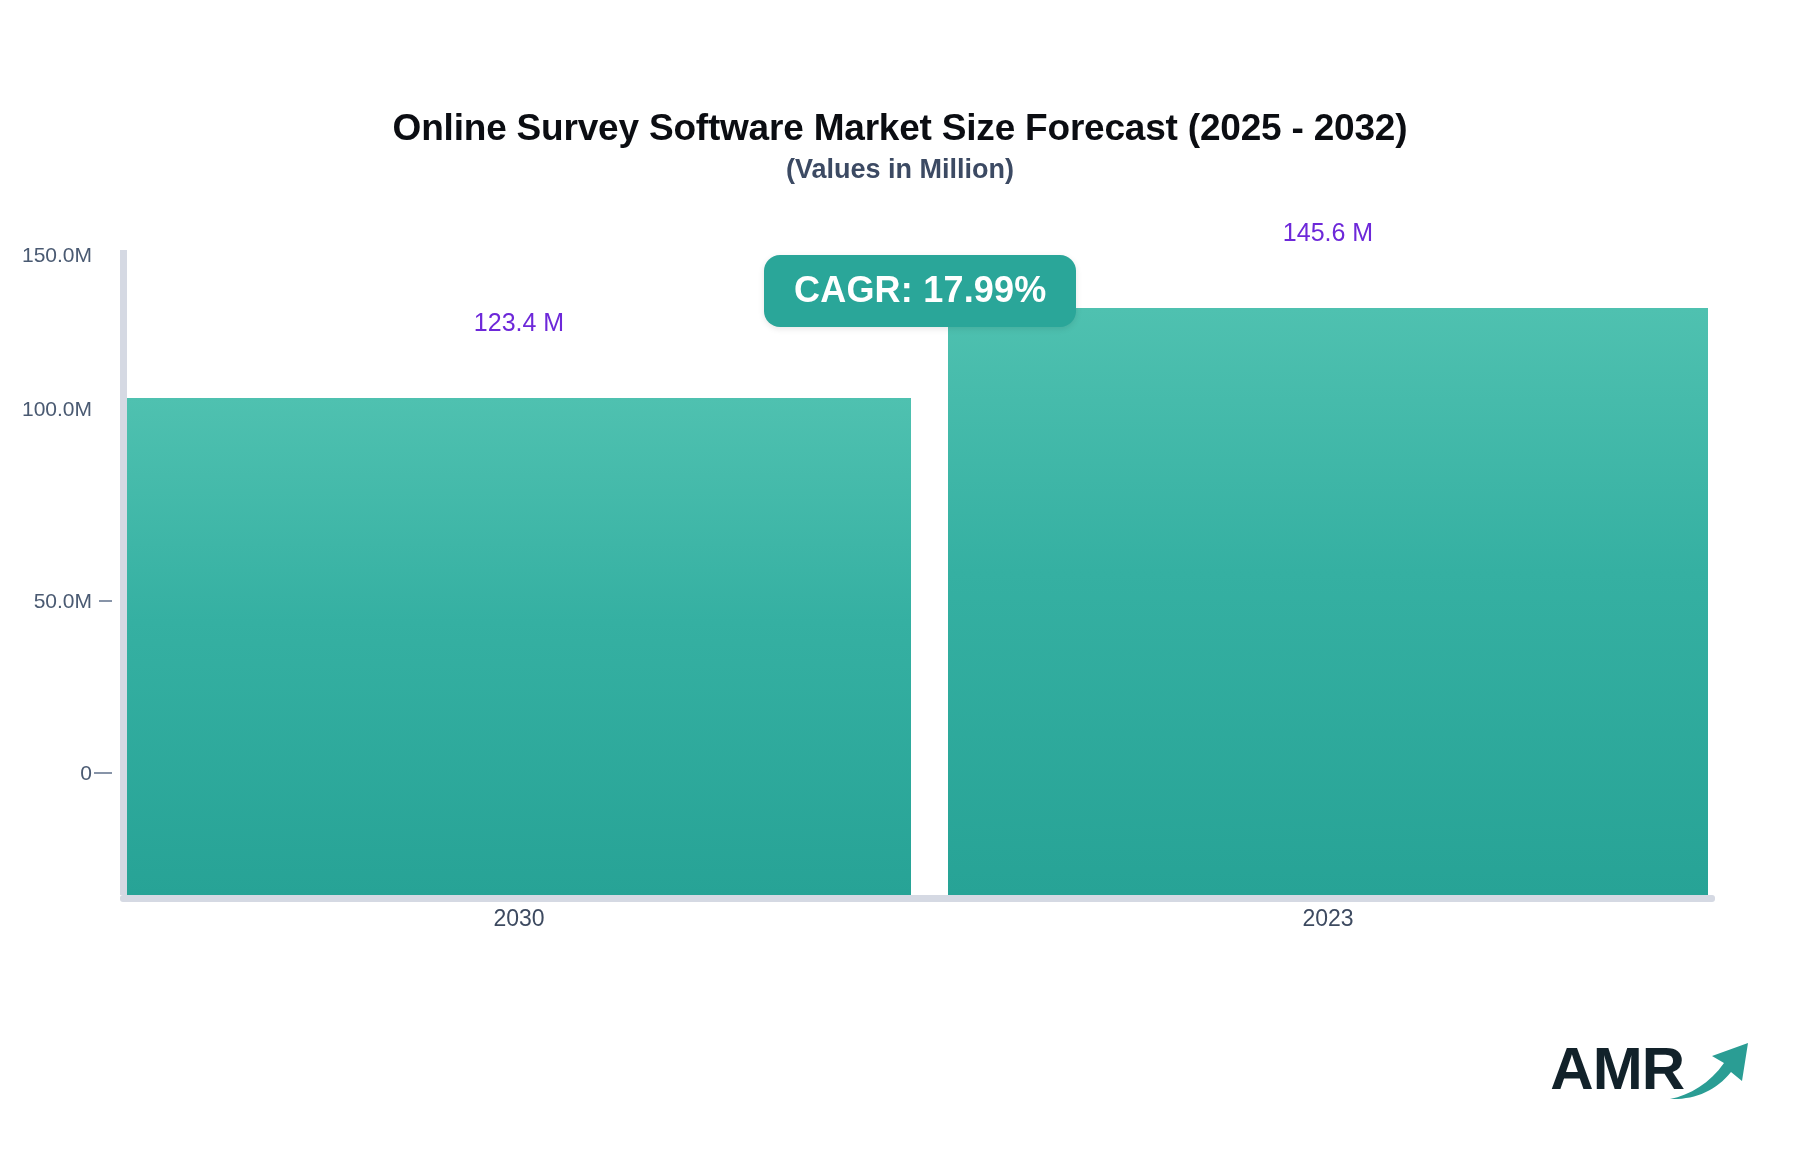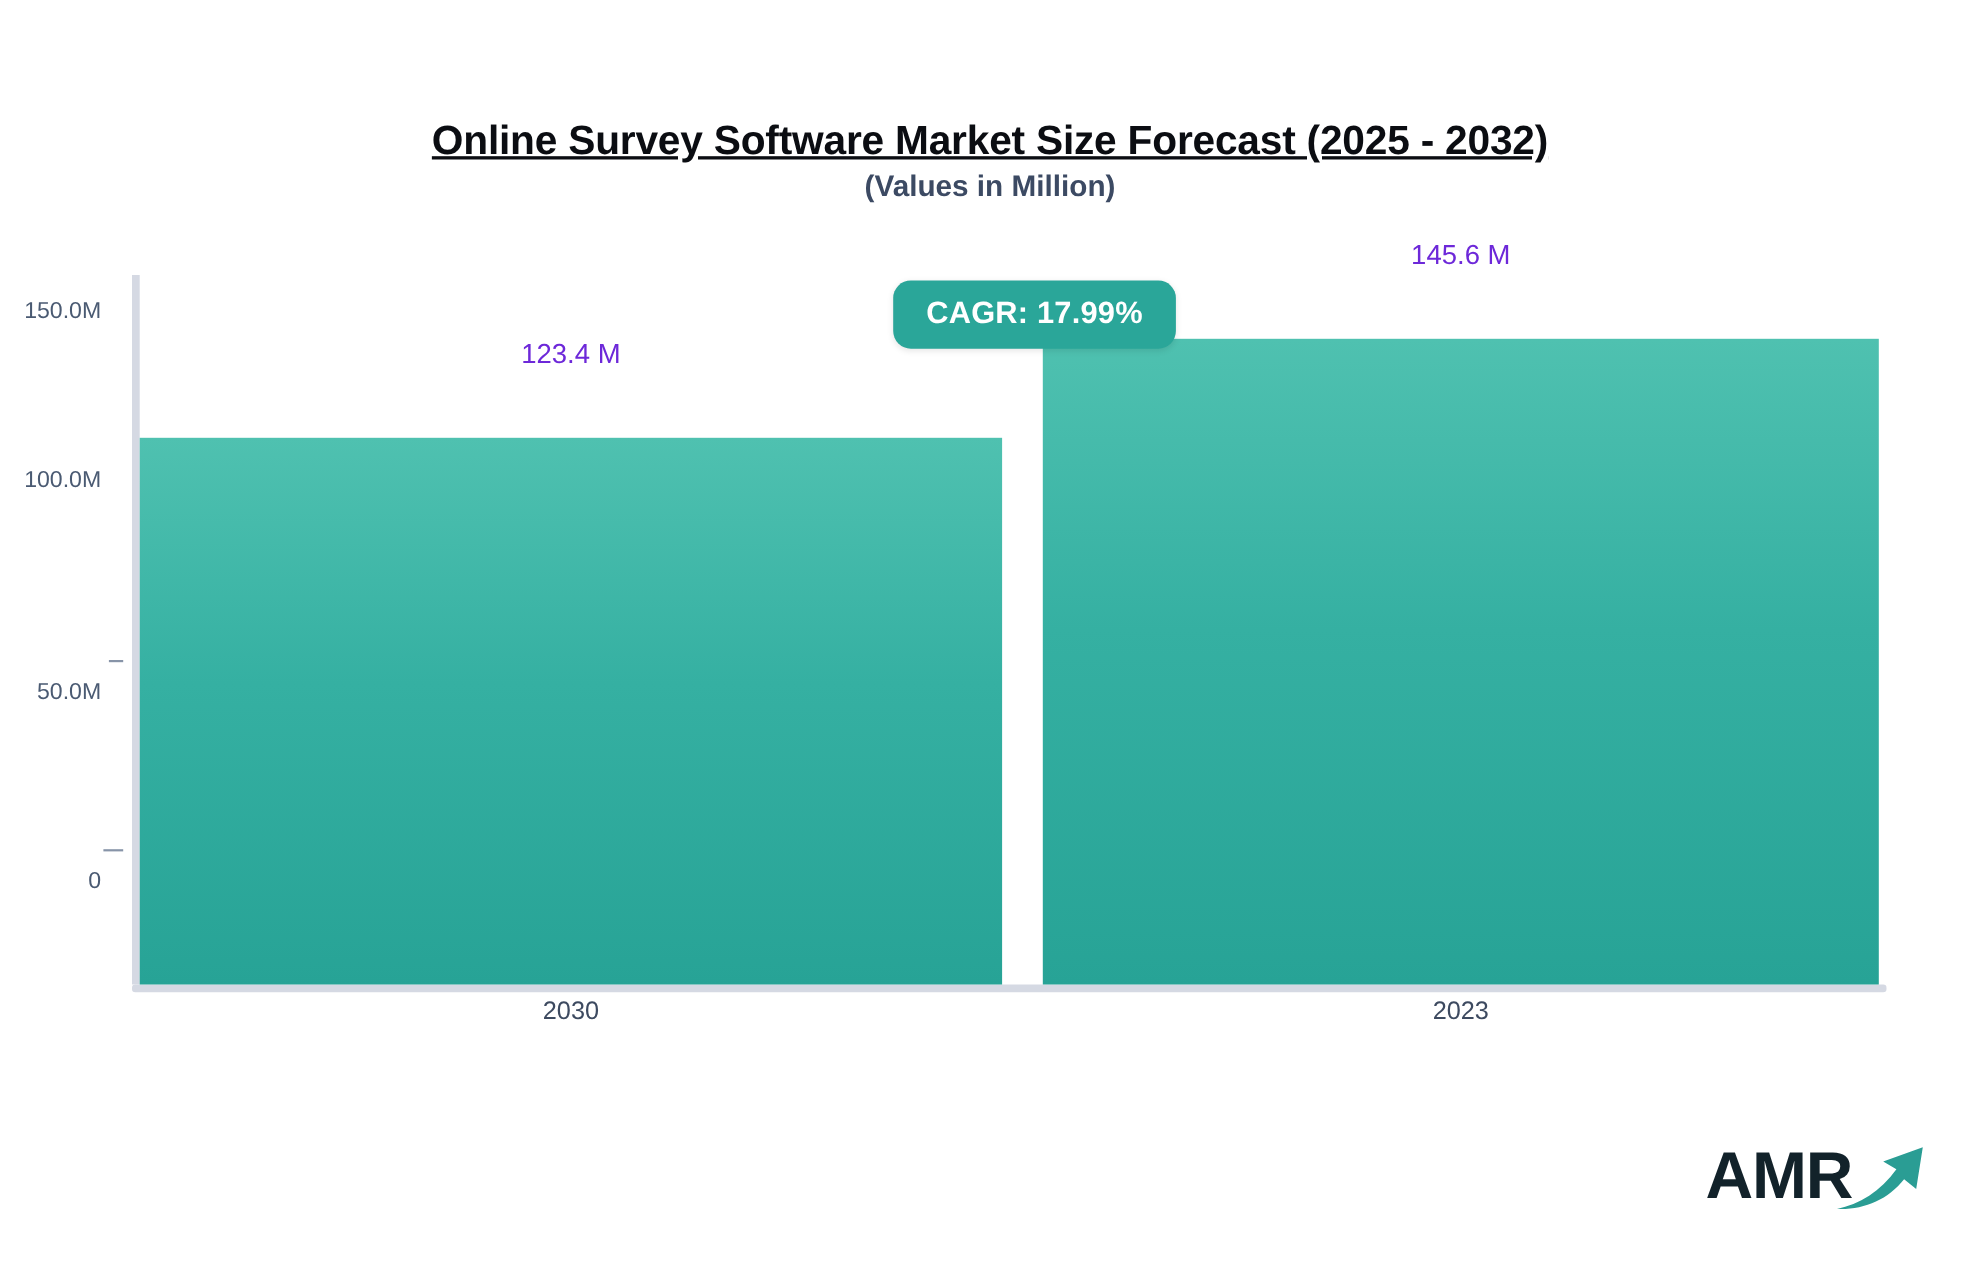--- a/index.html
+++ b/index.html
@@ -29,21 +29,20 @@
     width: 1800px;
     text-align: center;
   }
   .chart-title {
     font-size: 37px;
     font-weight: 700;
     color: #0b0d12;
     letter-spacing: -0.2px;
     line-height: 1.1;
     margin: 0;
-    text-decoration: underline;
   }
   .chart-subtitle {
     font-size: 27px;
     font-weight: 600;
     color: #3c4a63;
     margin-top: 6px;
     line-height: 1.1;
   }
 
   
@@ -81,21 +80,20 @@
     height: 645px;
   }
   .y-tick {
     position: absolute;
     right: 28px;
     transform: translateY(-50%);
     font-size: 21px;
     color: #4a5a72;
     white-space: nowrap;
     text-align: right;
-    margin-top: 28px;
   }
   .y-dash {
     position: absolute;
     right: 8px;
     transform: translateY(-50%);
     width: 13px;
     height: 2px;
     background: #8794a8;
   }
 
@@ -125,27 +123,27 @@
     position: absolute;
     transform: translateX(-50%);
     font-size: 23px;
     color: #3d4a60;
     white-space: nowrap;
   }
 
   
   .cagr-badge {
     position: absolute;
-    left: 812px;
+    left: 764px;
     top: 255px;
     padding: 14px 30px 16px 30px;
     background: #2aa699;
     color: #ffffff;
     border-radius: 16px;
-    font-size: 28px;
+    font-size: 36px;
     font-weight: 700;
     letter-spacing: 0.2px;
     white-space: nowrap;
     box-shadow: 0 2px 6px rgba(0,0,0,0.10);
   }
 
   
   .logo {
     position: absolute;
     right: 46px;

